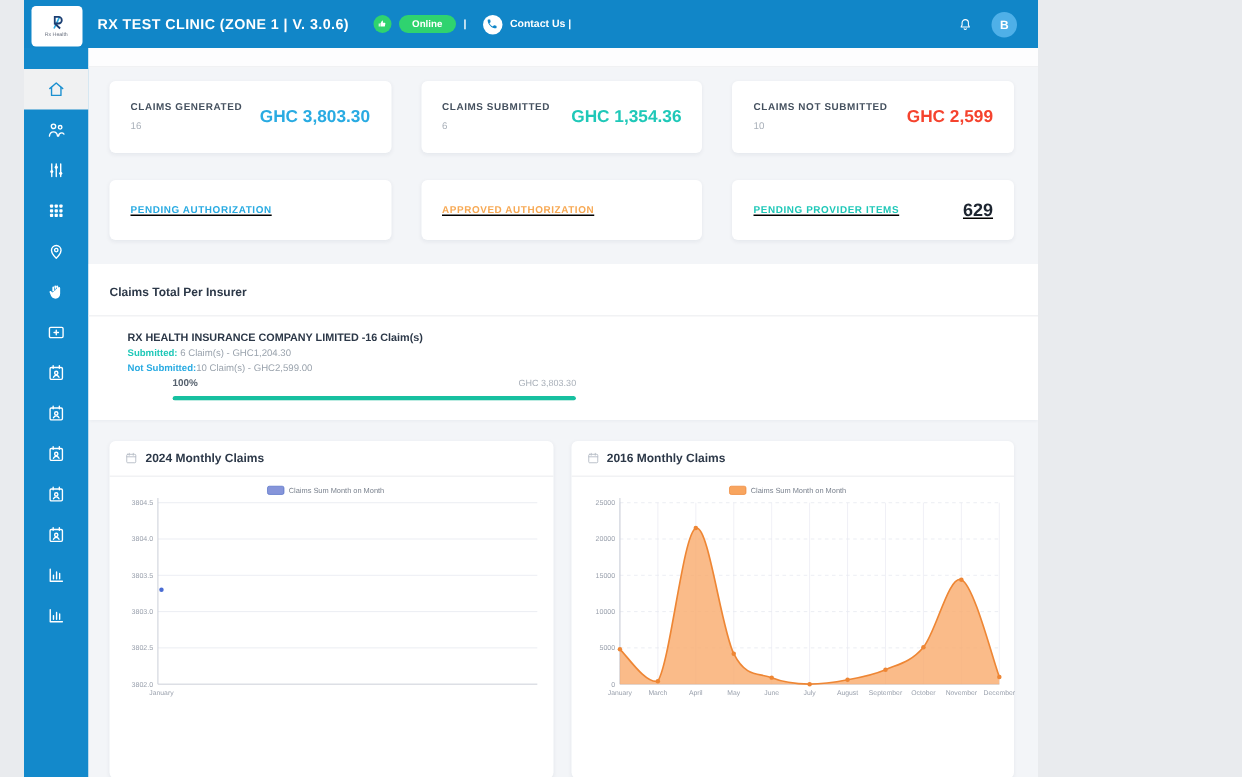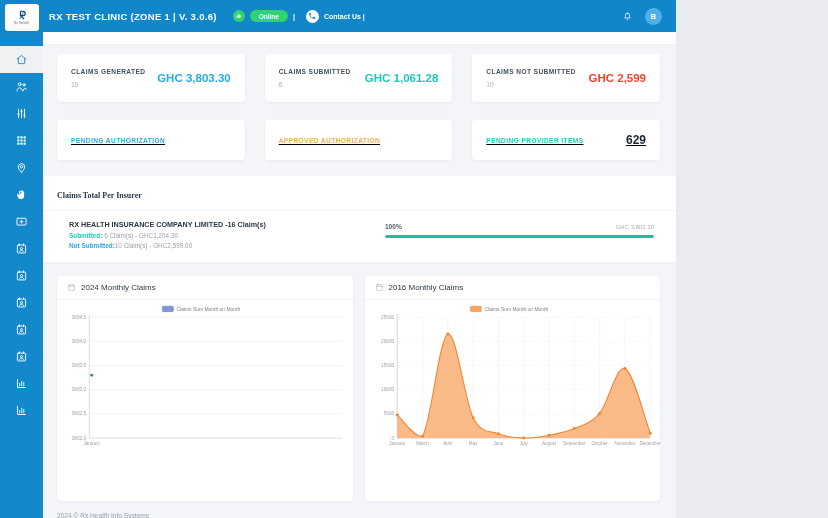--- a/index.html
+++ b/index.html
@@ -1,17 +1,17 @@
 <!DOCTYPE html>
 <html><head>
 <meta charset="utf-8">
 <style>
   * { box-sizing: border-box; }
   body { margin:0; background:#e9ebee; font-family:"Liberation Sans","DejaVu Sans",sans-serif; }
-  .app { position:relative; width:676px; height:518px; background:#f3f5f8; overflow:hidden; }
+  .app { position:relative; width:676px; height:518px; background:#f3f5f8; overflow:hidden;margin-left:16px; }
 
   
   .topbar { position:absolute; top:0; left:0; right:0; height:32px; background:#1186c8; display:flex; align-items:center; z-index:5; }
   .logo-wrap { width:43px; display:flex; justify-content:center; }
   .logo-box { width:34px; height:27px; margin-top:3px; background:#fff; border-radius:3px; display:flex; flex-direction:column; align-items:center; justify-content:center; line-height:1; }
   .logo-text { font-size:3.5px; color:#6b7280; margin-top:1px; }
   .app-title { color:#fff; font-size:9.5px; font-weight:bold; letter-spacing:.3px; margin-left:6px; white-space:nowrap; }
   .status-cluster { display:flex; align-items:center; margin-left:16px; gap:5px; }
   .thumb-circle { width:12px; height:12px; border-radius:50%; background:#2fd36f; display:flex; align-items:center; justify-content:center; }
   .online-badge { background:#2fd36f; color:#fff; font-size:6.5px; font-weight:bold; padding:2.5px 9px; border-radius:8px; }
@@ -39,38 +39,38 @@
   .stat-count { font-size:6.5px; color:#a8afb8; margin-top:6px; }
   .stat-amount { font-size:11.5px; font-weight:bold; white-space:nowrap; }
 
   .auth-row { margin-top:18px;text-decoration:underline; }
   .auth-card { flex:1; height:40px; display:flex; align-items:center; justify-content:space-between; padding:0 14px; cursor:pointer; }
   .auth-label { font-size:6.6px; font-weight:bold; letter-spacing:.4px; }
   .auth-value { font-size:12px; font-weight:bold; color:#1d2530; }
 
   .insurer-panel { margin-top:16px; background:#fff; box-shadow:0 1px 2px rgba(25,42,70,.04); }
   .panel-header { padding:8px 14px; border-bottom:1px solid #f1f2f4; }
-  .panel-title { font-size:8px; font-weight:bold; color:#2c3848;font-family:Liberation Serif, serif; }
-  .insurer-row { display:flex; align-items:flex-start; padding:9px 22px 13px 26px; cursor:pointer; }
+  .panel-title { font-size:8px; font-weight:bold; color:#2c3848; }
+  .insurer-row { display:flex; align-items:flex-start; padding:9px 22px 13px 26px; cursor:pointer;flex-direction:column; }
   .ins-info { flex:1; }
   .ins-name { font-size:7.2px; font-weight:bold; color:#2c3848; }
   .ins-line { font-size:6.4px; color:#9aa3ad; margin-top:3px; }
   .ins-line .t { color:#1fc8b8; font-weight:bold; }
   .ins-line .b { color:#29abe2; font-weight:bold; }
   .ins-progress { width:46%; margin-left:30px; padding-top:3px; }
   .prog-top { display:flex; justify-content:space-between; align-items:baseline; }
   .pct { font-size:6.6px; font-weight:bold; color:#55606d; }
   .tot { font-size:6px; color:#a8afb8; }
   .prog-bar { height:3px; background:#e9f7f4; border-radius:2px; margin-top:5px; overflow:hidden; }
   .prog-fill { height:100%; background:#17c0a0; border-radius:2px; }
 
   .charts-row { margin-top:14px; gap:12px; }
   .chart-card { flex:1; }
   .chart-head { display:flex; align-items:center; gap:5px; padding:7px 10px; border-bottom:1px solid #f1f2f4; color:#b9bfc8; }
-  .chart-title { font-size:8px; font-weight:normal; color:#2c3848; }
+  .chart-title { font-size:8px; font-weight:bold; color:#2c3848; }
   .chart-body { padding:3px 4px 0; }
   .chart-body svg { display:block; overflow:visible; }
 
   .footer { padding:11px 0 0 14px; font-size:6.6px; color:#98a1ac; }
 </style>
 </head>
 <body>
 
 <div class="app">
 
@@ -229,21 +229,21 @@
             <div class="stat-label">CLAIMS GENERATED</div>
             <div class="stat-count">16</div>
           </div>
           <div class="stat-amount" style="color:#29abe2">GHC 3,803.30</div>
         </div>
         <div class="card stat-card">
           <div class="stat-left">
             <div class="stat-label">CLAIMS SUBMITTED</div>
             <div class="stat-count">6</div>
           </div>
-          <div class="stat-amount" style="color:#1fc8b8">GHC 1,061.28</div>
+          <div class="stat-amount" style="color:#1fc8b8">GHC 1,354.36</div>
         </div>
         <div class="card stat-card">
           <div class="stat-left">
             <div class="stat-label">CLAIMS NOT SUBMITTED</div>
             <div class="stat-count">10</div>
           </div>
           <div class="stat-amount" style="color:#f5432e">GHC 2,599</div>
         </div>
       </div>
 

